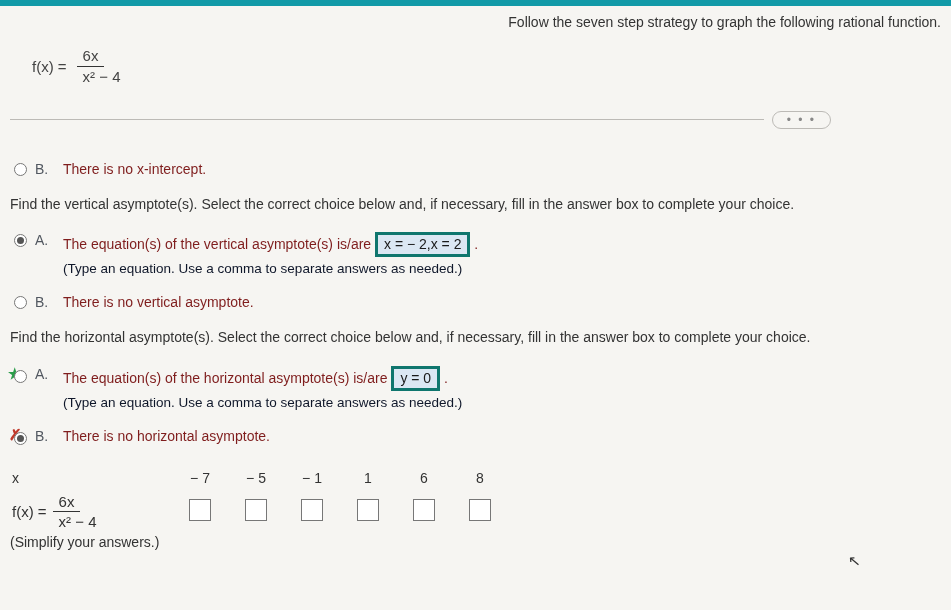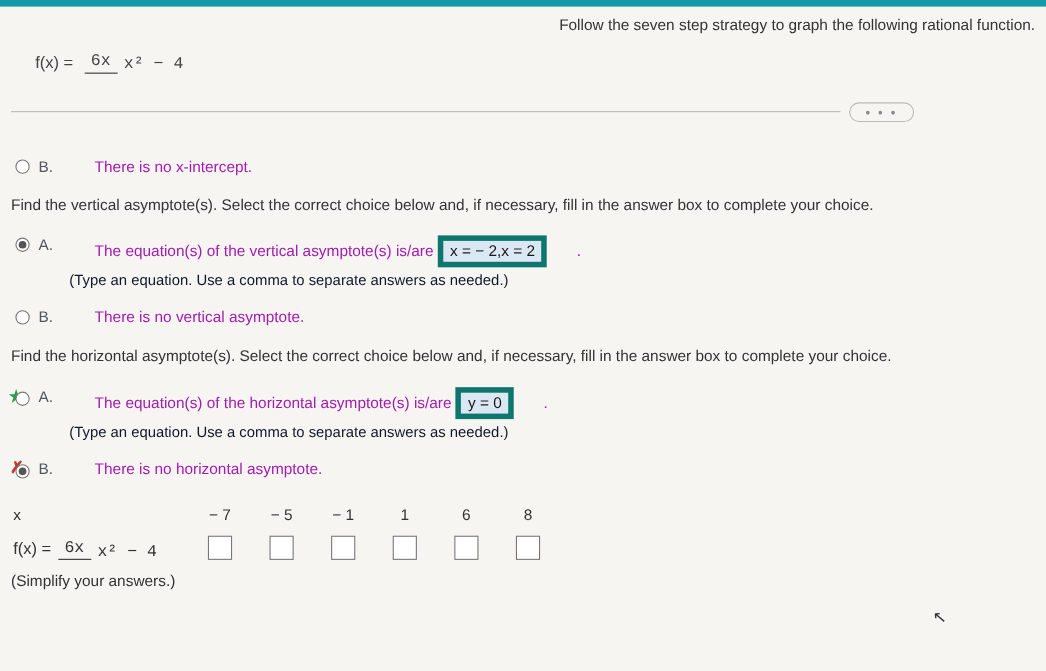--- a/index.html
+++ b/index.html
@@ -11,36 +11,36 @@
       overflow: hidden;
       position: relative;
       color: #333;
       font-size: 14px;
     }
     .teal-bar { position: absolute; top:0; left:0; right:0; height:6px; background:#129aa8; }
     .page { padding: 14px 10px 0 10px; }
     .instruction { margin-bottom: 18px; color:#333;text-align:right; }
     .formula-row { display:flex; align-items:center; gap:10px; margin:6px 0 26px 22px; color:#444; }
     .formula-lhs { font-size:15px; }
-    .fraction { display:inline-flex; flex-direction:row; align-items:flex-end; line-height:1.05; font-size:15px;font-family:Liberation Mono, monospace; }
+    .fraction { display:inline-flex; flex-direction:column; align-items:flex-start; line-height:1.05; font-size:15px; }
     .frac-num { padding:0 6px 2px 6px; border-bottom:1.5px solid #333; }
     .frac-den { padding:2px 6px 0 6px; }
     .hr-row { display:flex; align-items:center; margin-bottom:32px; }
     .hr-line { flex:1; border-bottom:1px solid #bcbab6; }
     .more-pill { border:1px solid #bcbab6; border-radius:12px; padding:1px 14px; color:#888; font-size:12px; margin-left:8px; margin-right:110px; letter-spacing:2px; cursor:pointer; background:#f6f5f2; }
     .choice-row { display:flex; align-items:flex-start; gap:8px; margin:6px 0 18px 4px; }
     .radio { width:13px; height:13px; border:1.5px solid #777; border-radius:50%; background:#fff; display:inline-block; margin-top:2px; flex-shrink:0; position:relative; }
     .radio.selected::after { content:""; position:absolute; top:2px; left:2px; right:2px; bottom:2px; background:#555; border-radius:50%; }
     .marker-correct { color:#2a9d4a; font-weight:bold; position:absolute; left:-6px; top:-3px; font-size:15px; }
     .marker-wrong { color:#c0392b; font-weight:bold; position:absolute; left:-5px; top:-4px; font-size:15px; }
     .radio-wrap { position:relative; width:13px; height:13px; margin-top:2px; flex-shrink:0; }
     .choice-label { color:#515760; min-width:20px; }
-    .choice-text { color:#a21caf;margin-left:23px; }
+    .choice-text { color:#7f1d1d; }
     .hint { color:#0f172a; margin-top:4px; font-size:13.5px; }
-    .filled-box { background:#dbe7f3; padding:1px 6px 2px 6px; display:inline-block; border:5px solid #0f766e; color:#1a1a1a; min-width:40px; }
+    .filled-box { background:#dbe7f3; padding:1px 6px 2px 6px; display:inline-block; border:3px solid #0f766e; color:#1a1a1a; min-width:40px; }
     .para { margin:0 0 18px 0; color:#333; line-height:1.4; }
     .table { margin-left:2px; margin-top:4px; }
     .trow { display:flex; align-items:center; min-height:32px; }
     .th-x { width:160px; color:#333; }
     .cell { width:56px; text-align:center; color:#333; }
     .input-box { width:22px; height:22px; border:1.5px solid #777; background:#fff; display:inline-block; }
     .cell-input { width:56px; text-align:center; }
     .row-formula { display:flex; align-items:center; width:160px; }
     .simplify { color:#333; margin-top:4px; }
     .cursor-arrow { position:absolute; right:90px; bottom:40px; font-size:15px; color:#333; transform: rotate(-5deg); }

